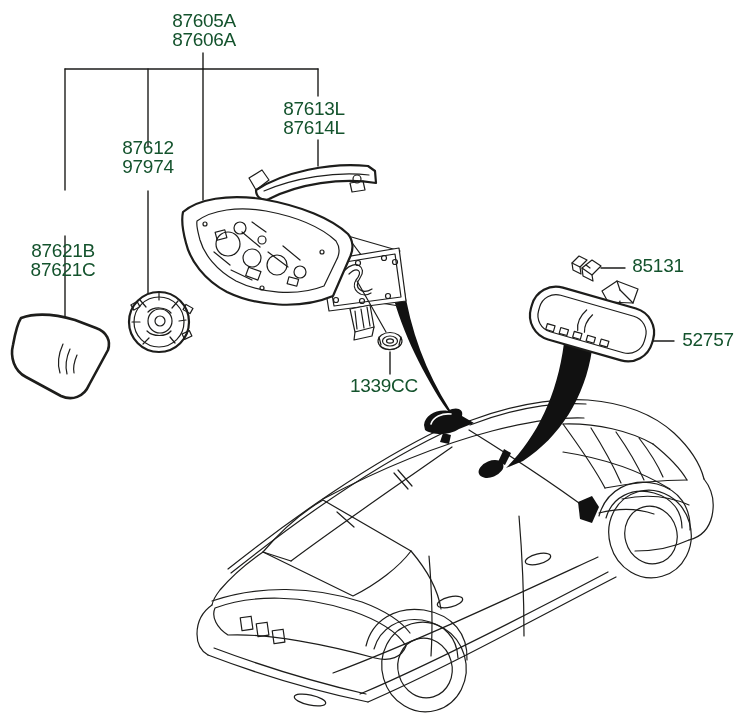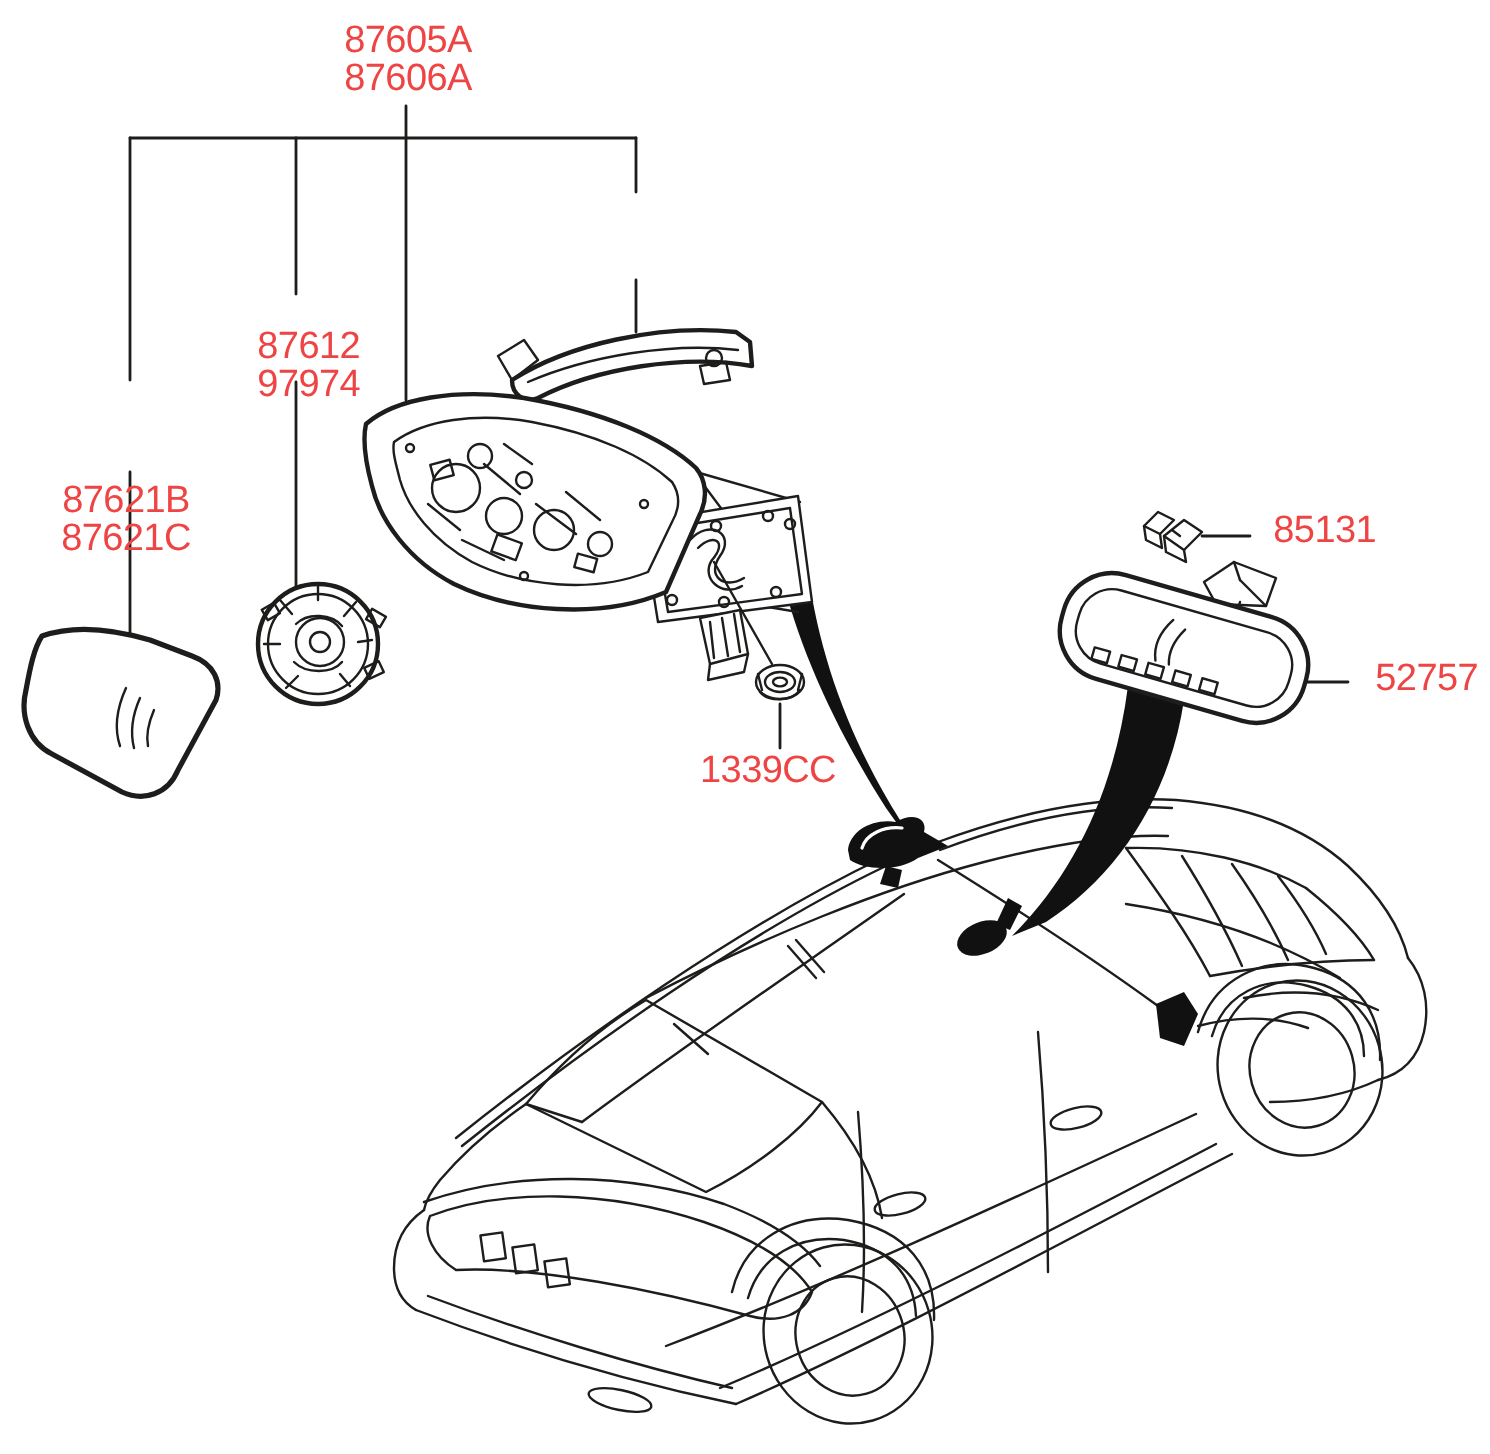--- a/index.html
+++ b/index.html
@@ -11,25 +11,25 @@
   #artwork path,#artwork rect,#artwork ellipse,#artwork circle,#artwork line{
     fill:none;stroke:#1d1d1b;stroke-width:1.2;stroke-linecap:round;stroke-linejoin:round;
   }
   #artwork .lead{stroke-width:1.4;}
   #artwork .thick{stroke-width:2.2;}
   #artwork .xthick{stroke-width:2.6;}
   #artwork .wfill{fill:#ffffff;}
   #artwork .blk{fill:#111111;stroke:none;}
   #artwork .wline{stroke:#ffffff;stroke-width:1.6;}
   .callout{
-    position:absolute;color:#ef4444;font-size:19px;line-height:19px;
+    position:absolute;color:#14532d;font-size:19px;line-height:19px;
     letter-spacing:-0.3px;text-align:center;display:flex;flex-direction:column;
     white-space:nowrap;
   }
-  .callout.left{text-align:left;align-items:flex-end;}
+  .callout.left{text-align:left;align-items:center;}
 </style>
 </head>
 <body>
 
 <div id="stage">
 
   <svg id="artwork" width="745" height="727" viewBox="0 0 745 727">
 
     <g>
       <path class="lead" d="M65,69 H318"></path>
@@ -245,22 +245,26 @@
         <path d="M586,265 L590,268"></path>
       </g>
     </g>
   </svg>
 
   <div class="callout" style="left:158px;top:11px;width:92px;">
     <span>87605A</span>
     <span>87606A</span>
   </div>
 
-
-  <div class="callout" style="left:116px;top:164px;width:64px;text-align:right;">
+  <div class="callout" style="left:276px;top:99px;width:76px;">
+    <span>87613L</span>
+    <span>87614L</span>
+  </div>
+
+  <div class="callout" style="left:116px;top:138px;width:64px;">
     <span>87612</span>
     <span>97974</span>
   </div>
 
   <div class="callout" style="left:24px;top:193px;width:78px;margin-top:48px;">
     <span>87621B</span>
     <span>87621C</span>
   </div>
 
   <div class="callout" style="left:342px;top:376px;width:84px;justify-content:flex-end;">

